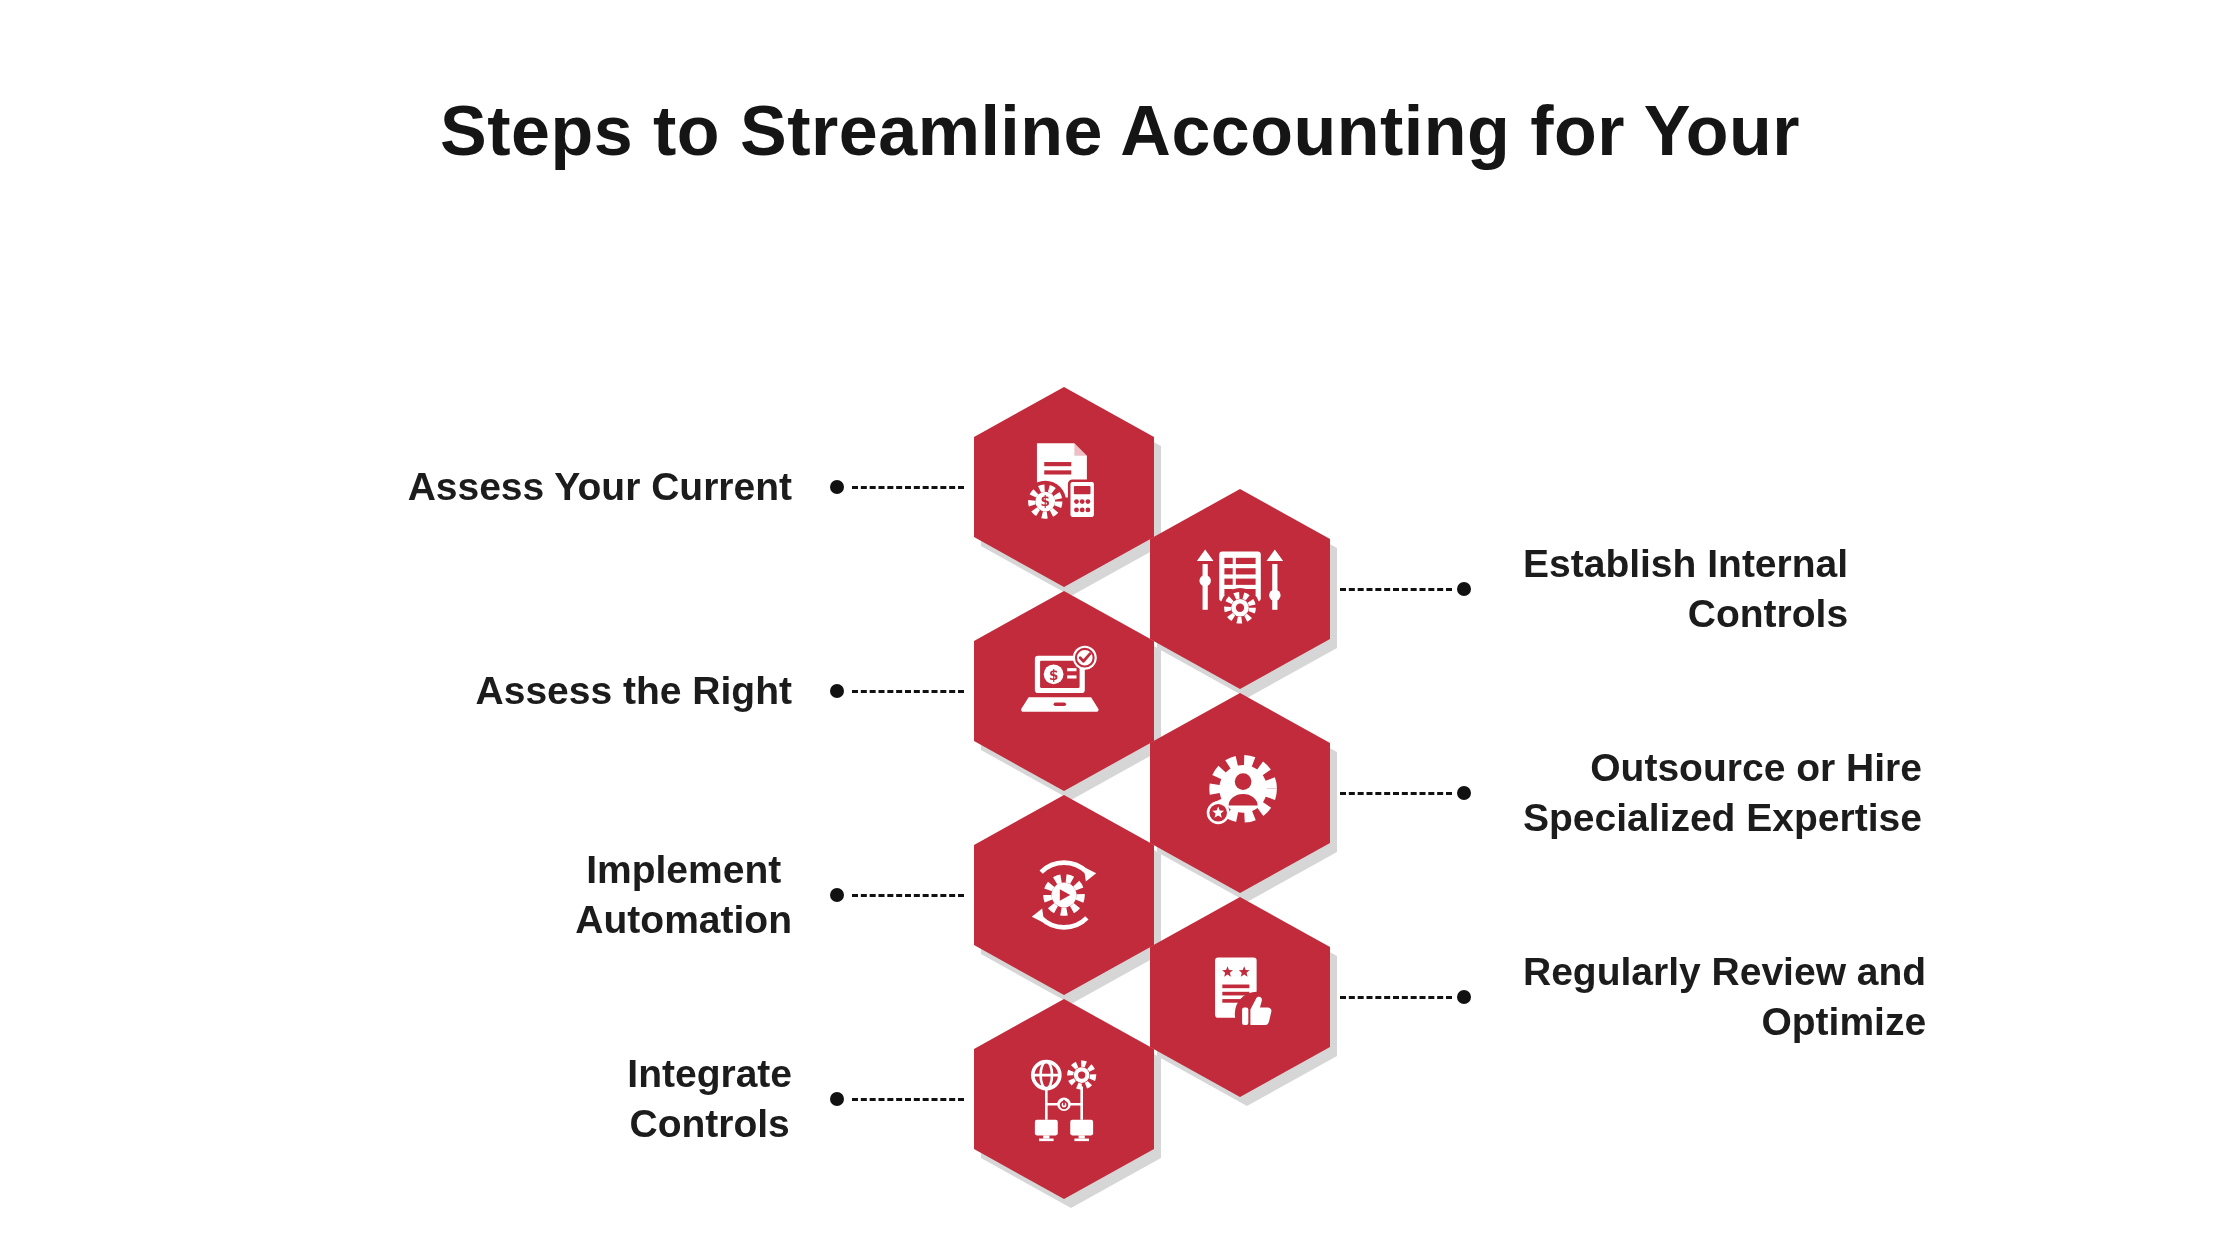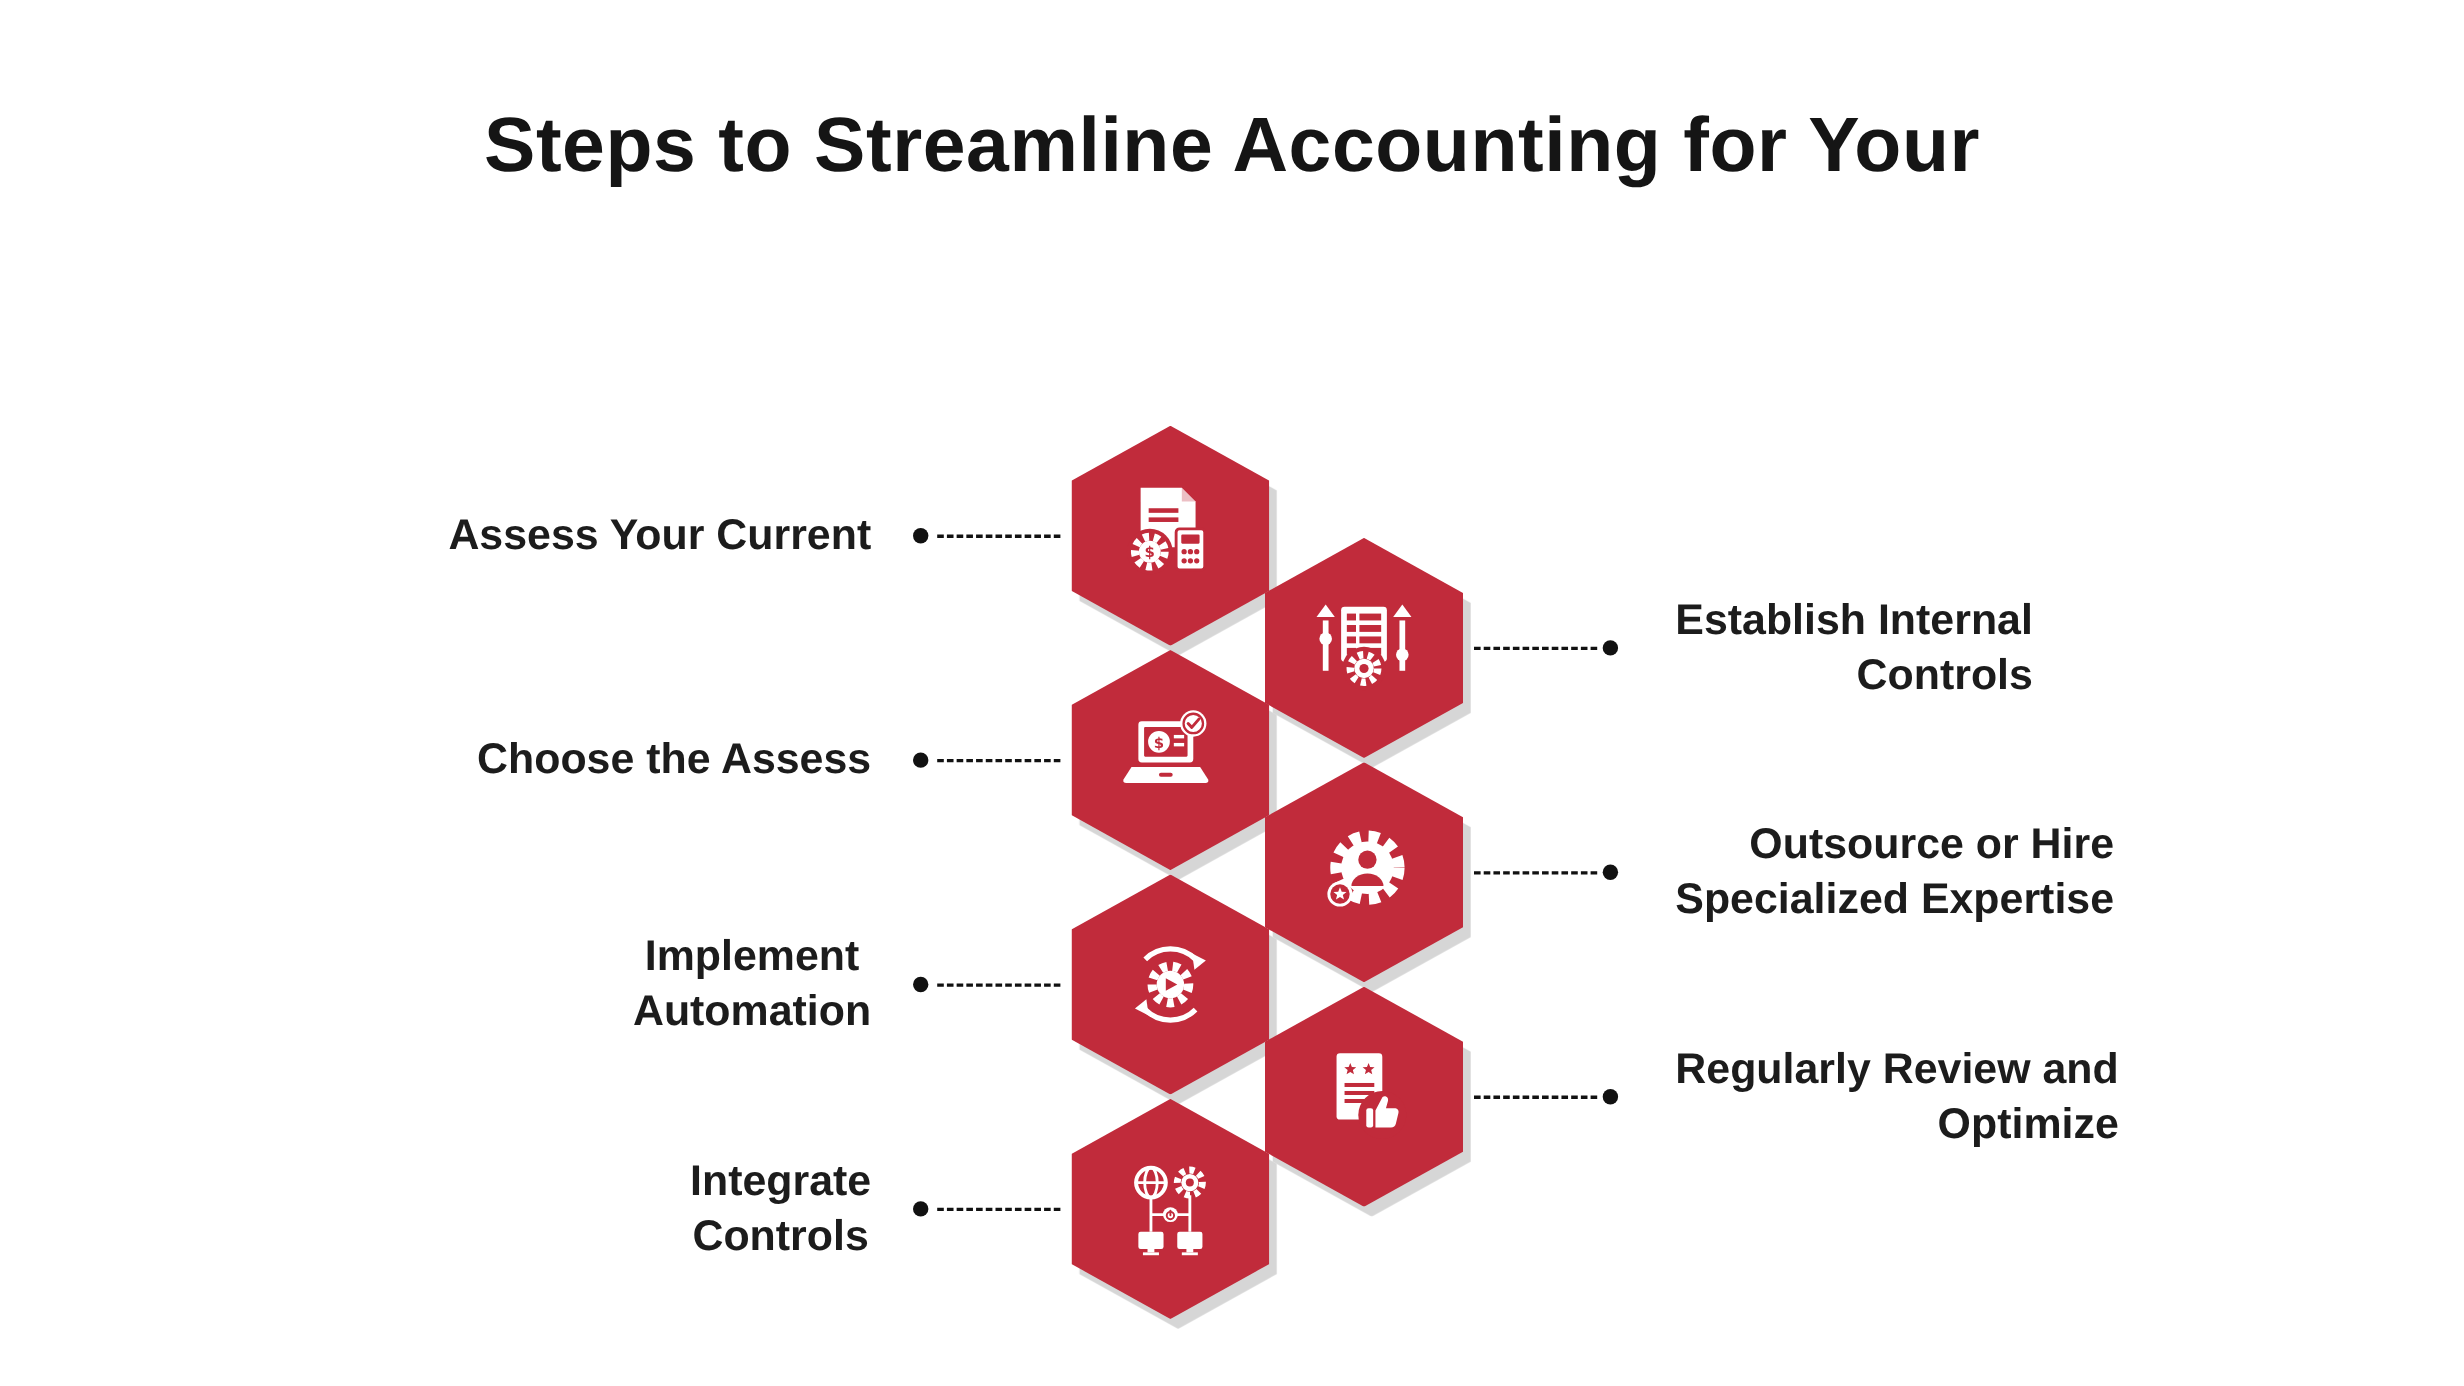--- a/index.html
+++ b/index.html
@@ -127,21 +127,21 @@
           <circle class="ws" cx="50" cy="68" r="12" stroke-width="6.5" stroke-dasharray="4.5 4"></circle>
           <circle class="w" cx="50" cy="68" r="8.5"></circle>
           <circle class="r" cx="50" cy="68" r="4"></circle>
         </svg>
       </div>
     </div>
   </div>
 
   <div>
     <div class="label left lbl-3">
-      <span>Choose the Assess</span>
+      <span>Assess the Right</span>
     </div>
     <div class="dot dot-left dot-3"></div>
     <div class="connector con-left con-3"></div>
     <div class="hex-wrap hex-left hex-3">
       <div class="hex">
         <svg class="hex-icon" viewBox="0 0 100 100">
           <rect class="w" x="22" y="16" width="48" height="36" rx="3"></rect>
           <rect class="r" x="27" y="21" width="38" height="26" rx="1"></rect>
           <circle class="w" cx="40" cy="34" r="9.5"></circle>
           <text class="r" x="40" y="39" text-anchor="middle" font-size="13" font-weight="bold" font-family="DejaVu Sans, sans-serif">$</text>

